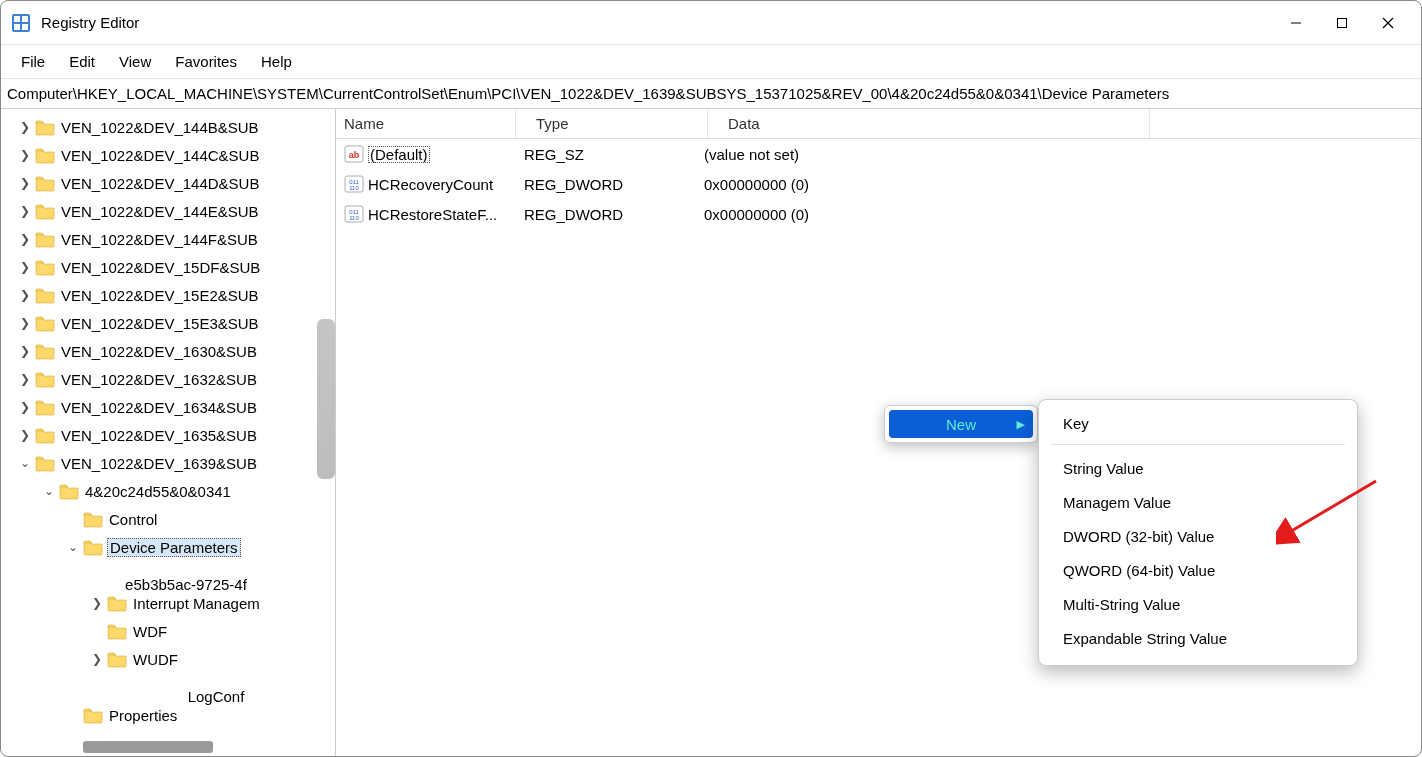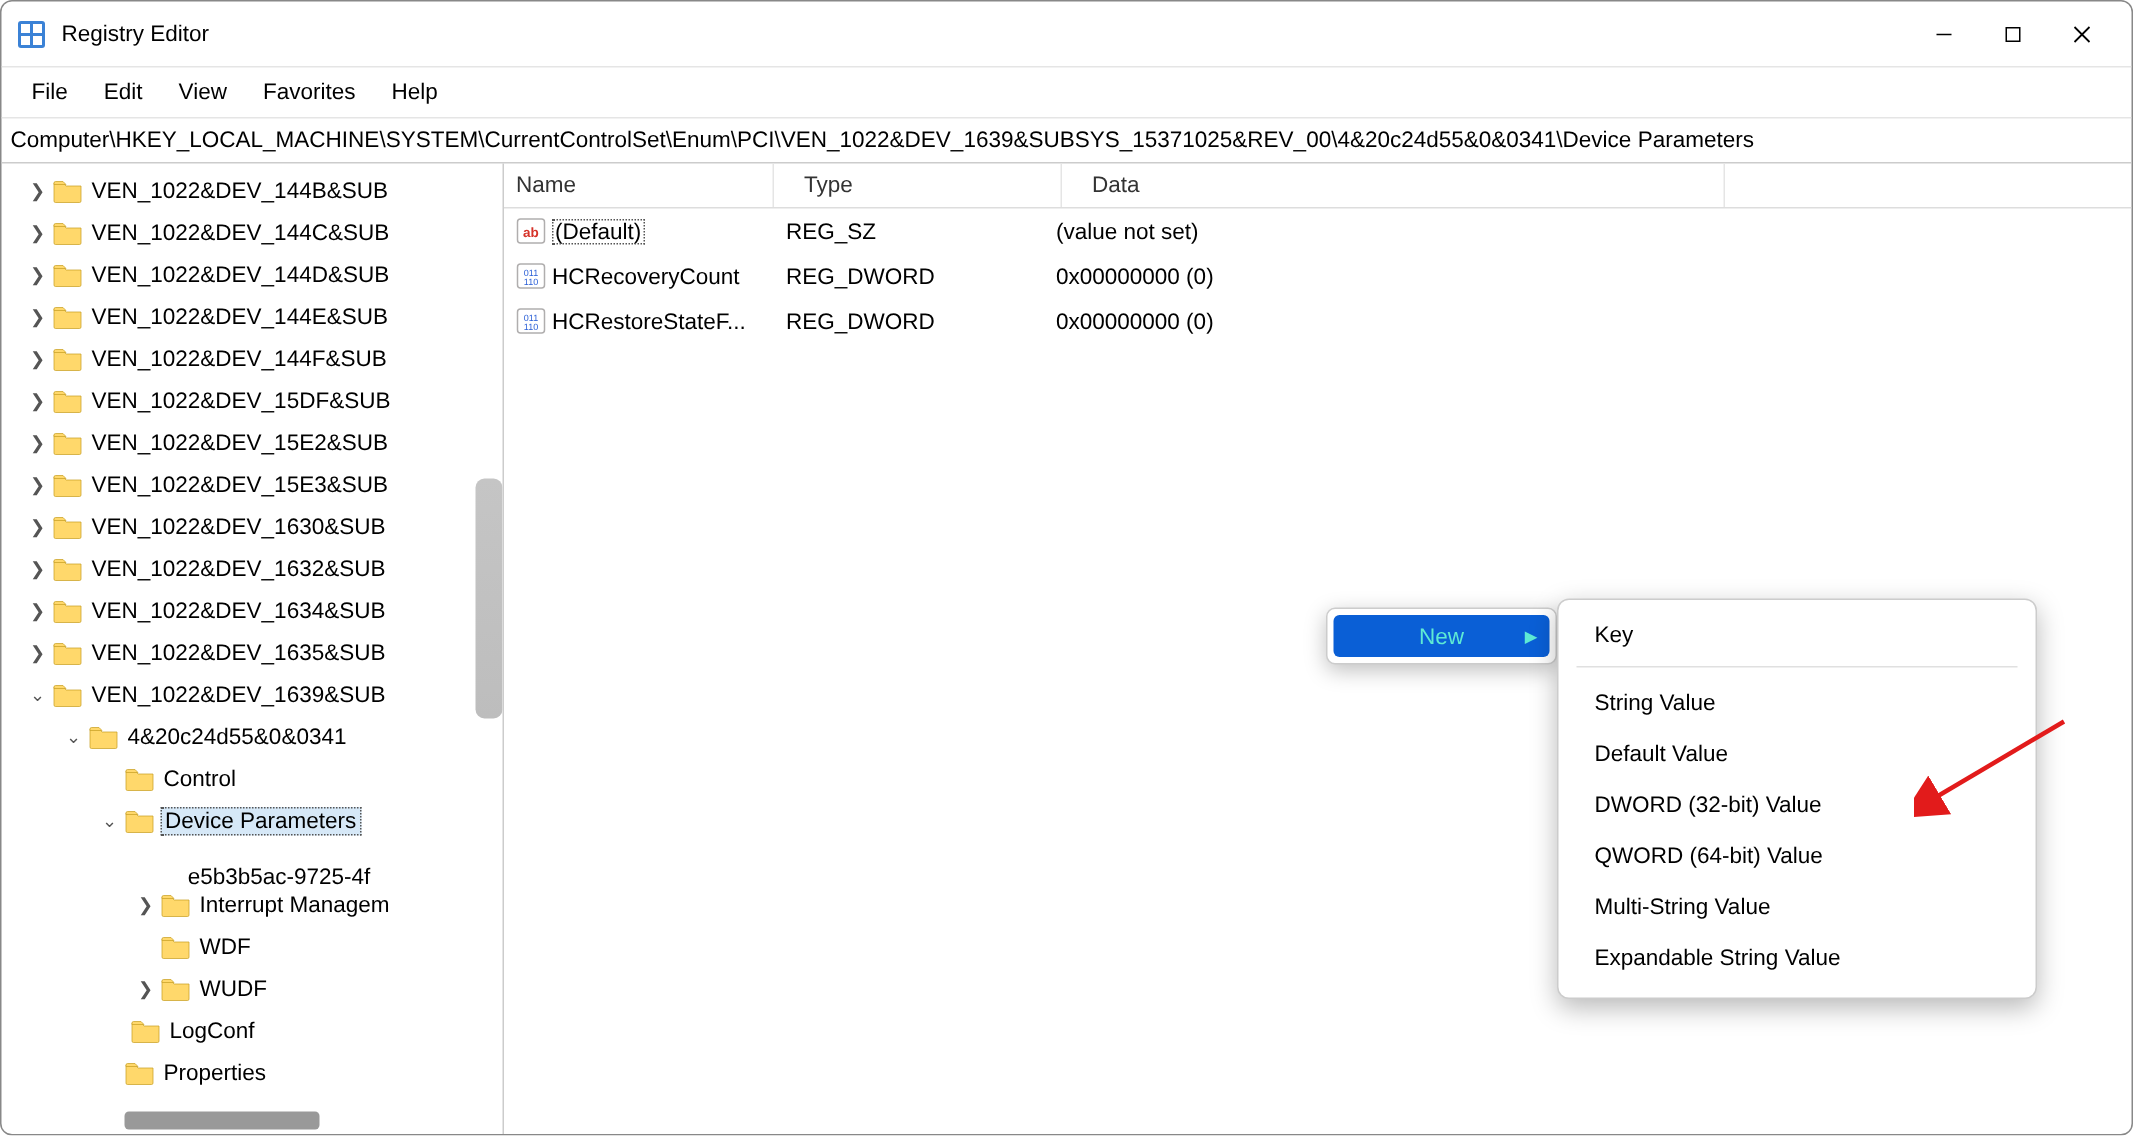--- a/index.html
+++ b/index.html
@@ -266,21 +266,21 @@
             <span class="label">WDF</span>
           </div>
           <div class="tree-row" style="padding-left: 88px;">
             <span class="chev">❯</span>
             <svg class="folder" viewBox="0 0 20 18">
               <path class="folder-svg" d="M1 4 h6 l2 2 h10 v10 a1 1 0 0 1 -1 1 h-16 a1 1 0 0 1 -1 -1 z"></path>
               <path class="folder-svg" d="M1 4 a1 1 0 0 1 1 -1 h5 l2 2 h-8 z" fill="#e8b84a"></path>
             </svg>
             <span class="label">WUDF</span>
           </div>
-          <div class="tree-row" style="padding-left: 68px;">
+          <div class="tree-row" style="padding-left: 96px; flex-direction: column;">
             <span class="chev empty">▸</span>
             <svg class="folder" viewBox="0 0 20 18">
               <path class="folder-svg" d="M1 4 h6 l2 2 h10 v10 a1 1 0 0 1 -1 1 h-16 a1 1 0 0 1 -1 -1 z"></path>
               <path class="folder-svg" d="M1 4 a1 1 0 0 1 1 -1 h5 l2 2 h-8 z" fill="#e8b84a"></path>
             </svg>
             <span class="label">LogConf</span>
           </div>
           <div class="tree-row" style="padding-left: 64px;">
             <span class="chev empty">▸</span>
             <svg class="folder" viewBox="0 0 20 18">
@@ -344,21 +344,21 @@
         <div class="ctx-item highlight">
           <span>New</span>
           <span class="sub-ind">▶</span>
         </div>
       </div>
 
       <div class="context2">
         <div class="ctx-item">Key</div>
         <div class="ctx-sep"></div>
         <div class="ctx-item">String Value</div>
-        <div class="ctx-item">Default Value</div>
+        <div class="ctx-item">Managem Value</div>
         <div class="ctx-item">DWORD (32-bit) Value</div>
         <div class="ctx-item">QWORD (64-bit) Value</div>
         <div class="ctx-item">Multi-String Value</div>
         <div class="ctx-item">Expandable String Value</div>
       </div>
 
       <svg class="arrow" width="110" height="80">
         <defs>
             <marker id="ah" markerWidth="10" markerHeight="10" refX="2" refY="5" orient="auto">
               <path d="M0,0 L10,5 L0,10 Z" fill="#e21b1b"></path>

